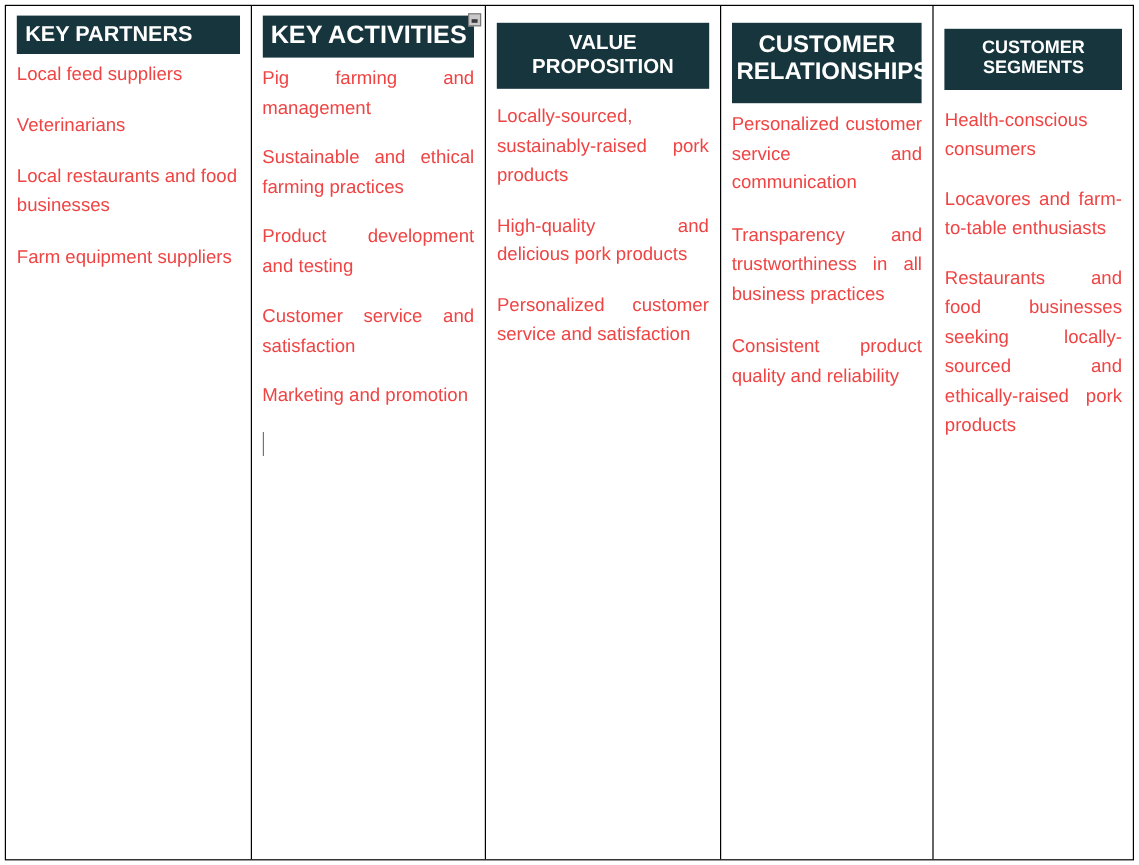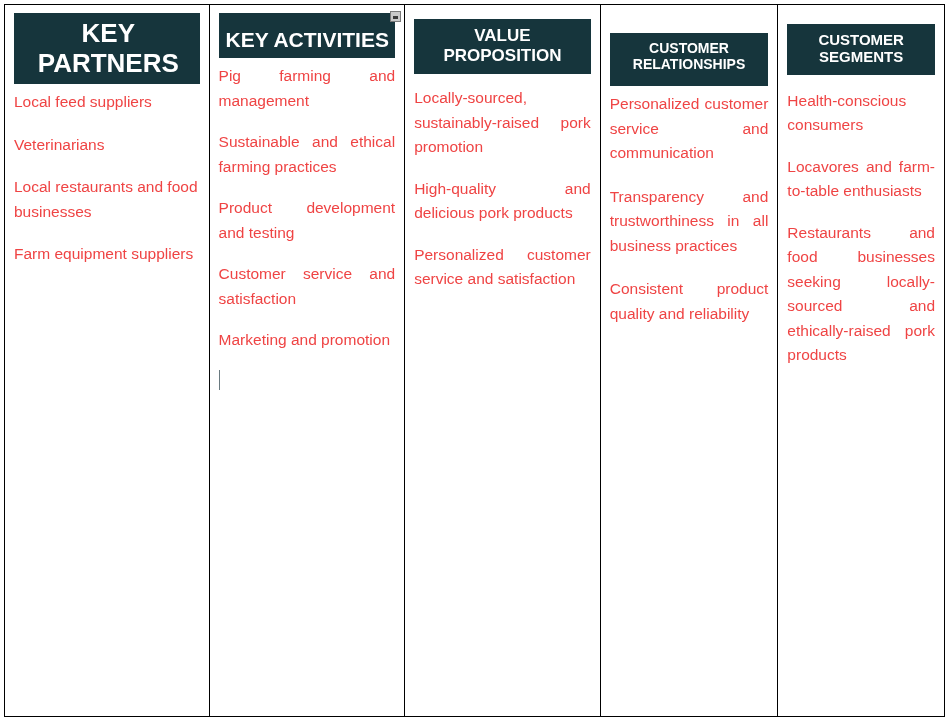--- a/index.html
+++ b/index.html
@@ -50,40 +50,40 @@
   .hdr {
     background: #16353c;
     color: #ffffff;
     font-weight: bold;
     text-align: center;
     line-height: 1.16;
     box-sizing: border-box;
     margin-bottom: 6px;
   }
   .hdr-1 {
-    font-size: 26px;
+    font-size: 18px;
     padding: 5px 4px 6px 4px;
-    text-align: center;
+    text-align: left;
     padding-left: 7px;
   }
   .hdr-2 {
     font-size: 21px;
-    padding: 15px 4px 6px 4px;
+    padding: 5px 4px 6px 4px;
     text-align: left;
     padding-left: 7px;
   }
   .hdr-3 {
     font-size: 17px;
     padding: 7px 4px 9px 4px;
     margin-top: 6px;
   }
   .hdr-4 {
-    font-size: 14px;
+    font-size: 20px;
     padding: 7px 4px 14px 4px;
-    margin-top: 20px;
+    margin-top: 6px;
   }
   .hdr-5 {
     font-size: 15px;
     padding: 7px 4px 9px 4px;
     margin-top: 11px;
   }
 
   .body-text {
     font-size: 15.5px;
     color: #ef4444;
@@ -163,21 +163,21 @@
         <p class="item">Product development and testing</p>
         <p class="item nogap">Customer service and satisfaction</p>
         <p class="item tight">Marketing and promotion</p>
         <span class="caret"></span>
       </div>
     </div>
 
     <div class="col col-3">
       <div class="hdr hdr-3">VALUE PROPOSITION</div>
       <div class="body-text just">
-        <p class="item first-item">Locally-sourced, sustainably-raised pork promotion</p>
+        <p class="item first-item">Locally-sourced, sustainably-raised pork products</p>
         <p class="item">High-quality and delicious pork products</p>
         <p class="item">Personalized customer service and satisfaction</p>
       </div>
     </div>
 
     <div class="col col-4">
       <div class="hdr hdr-4">CUSTOMER RELATIONSHIPS</div>
       <div class="body-text just">
         <p class="item">Personalized customer service and communication</p>
         <p class="item">Transparency and trustworthiness in all business practices</p>

